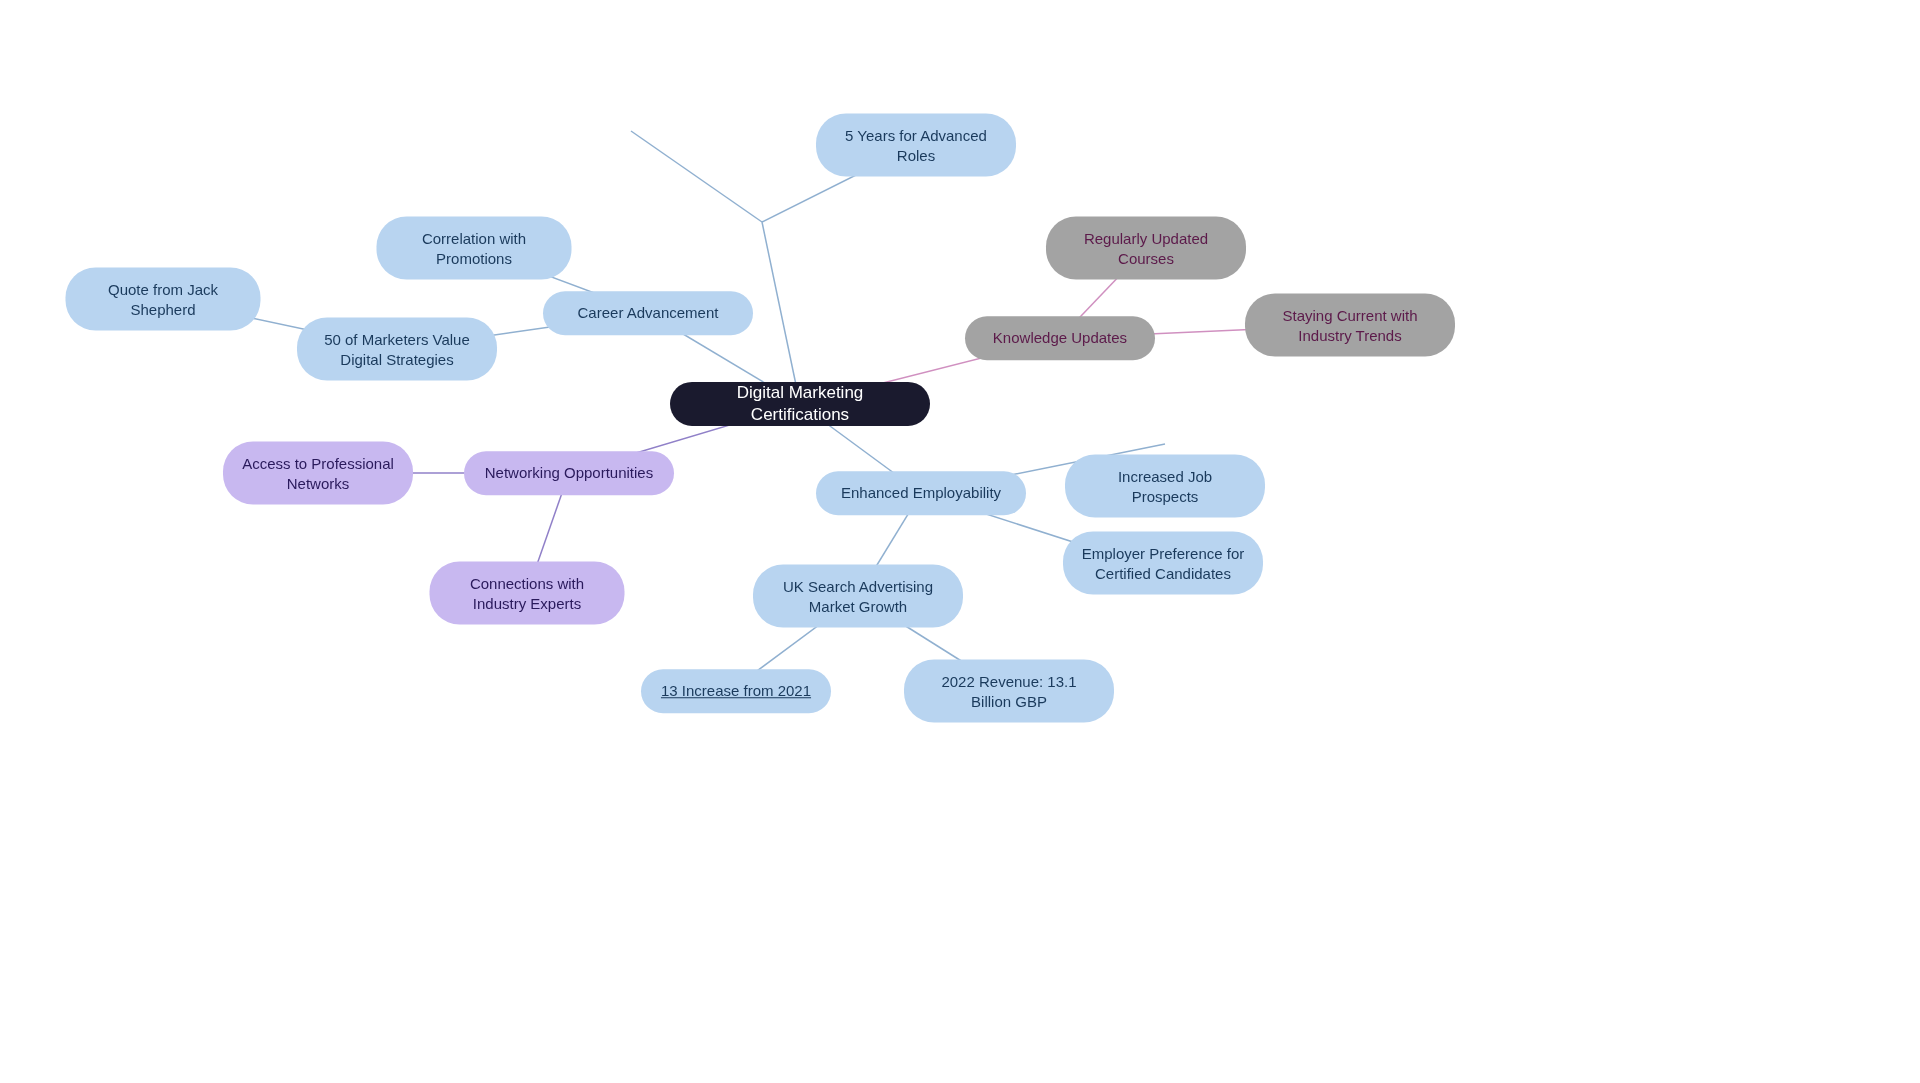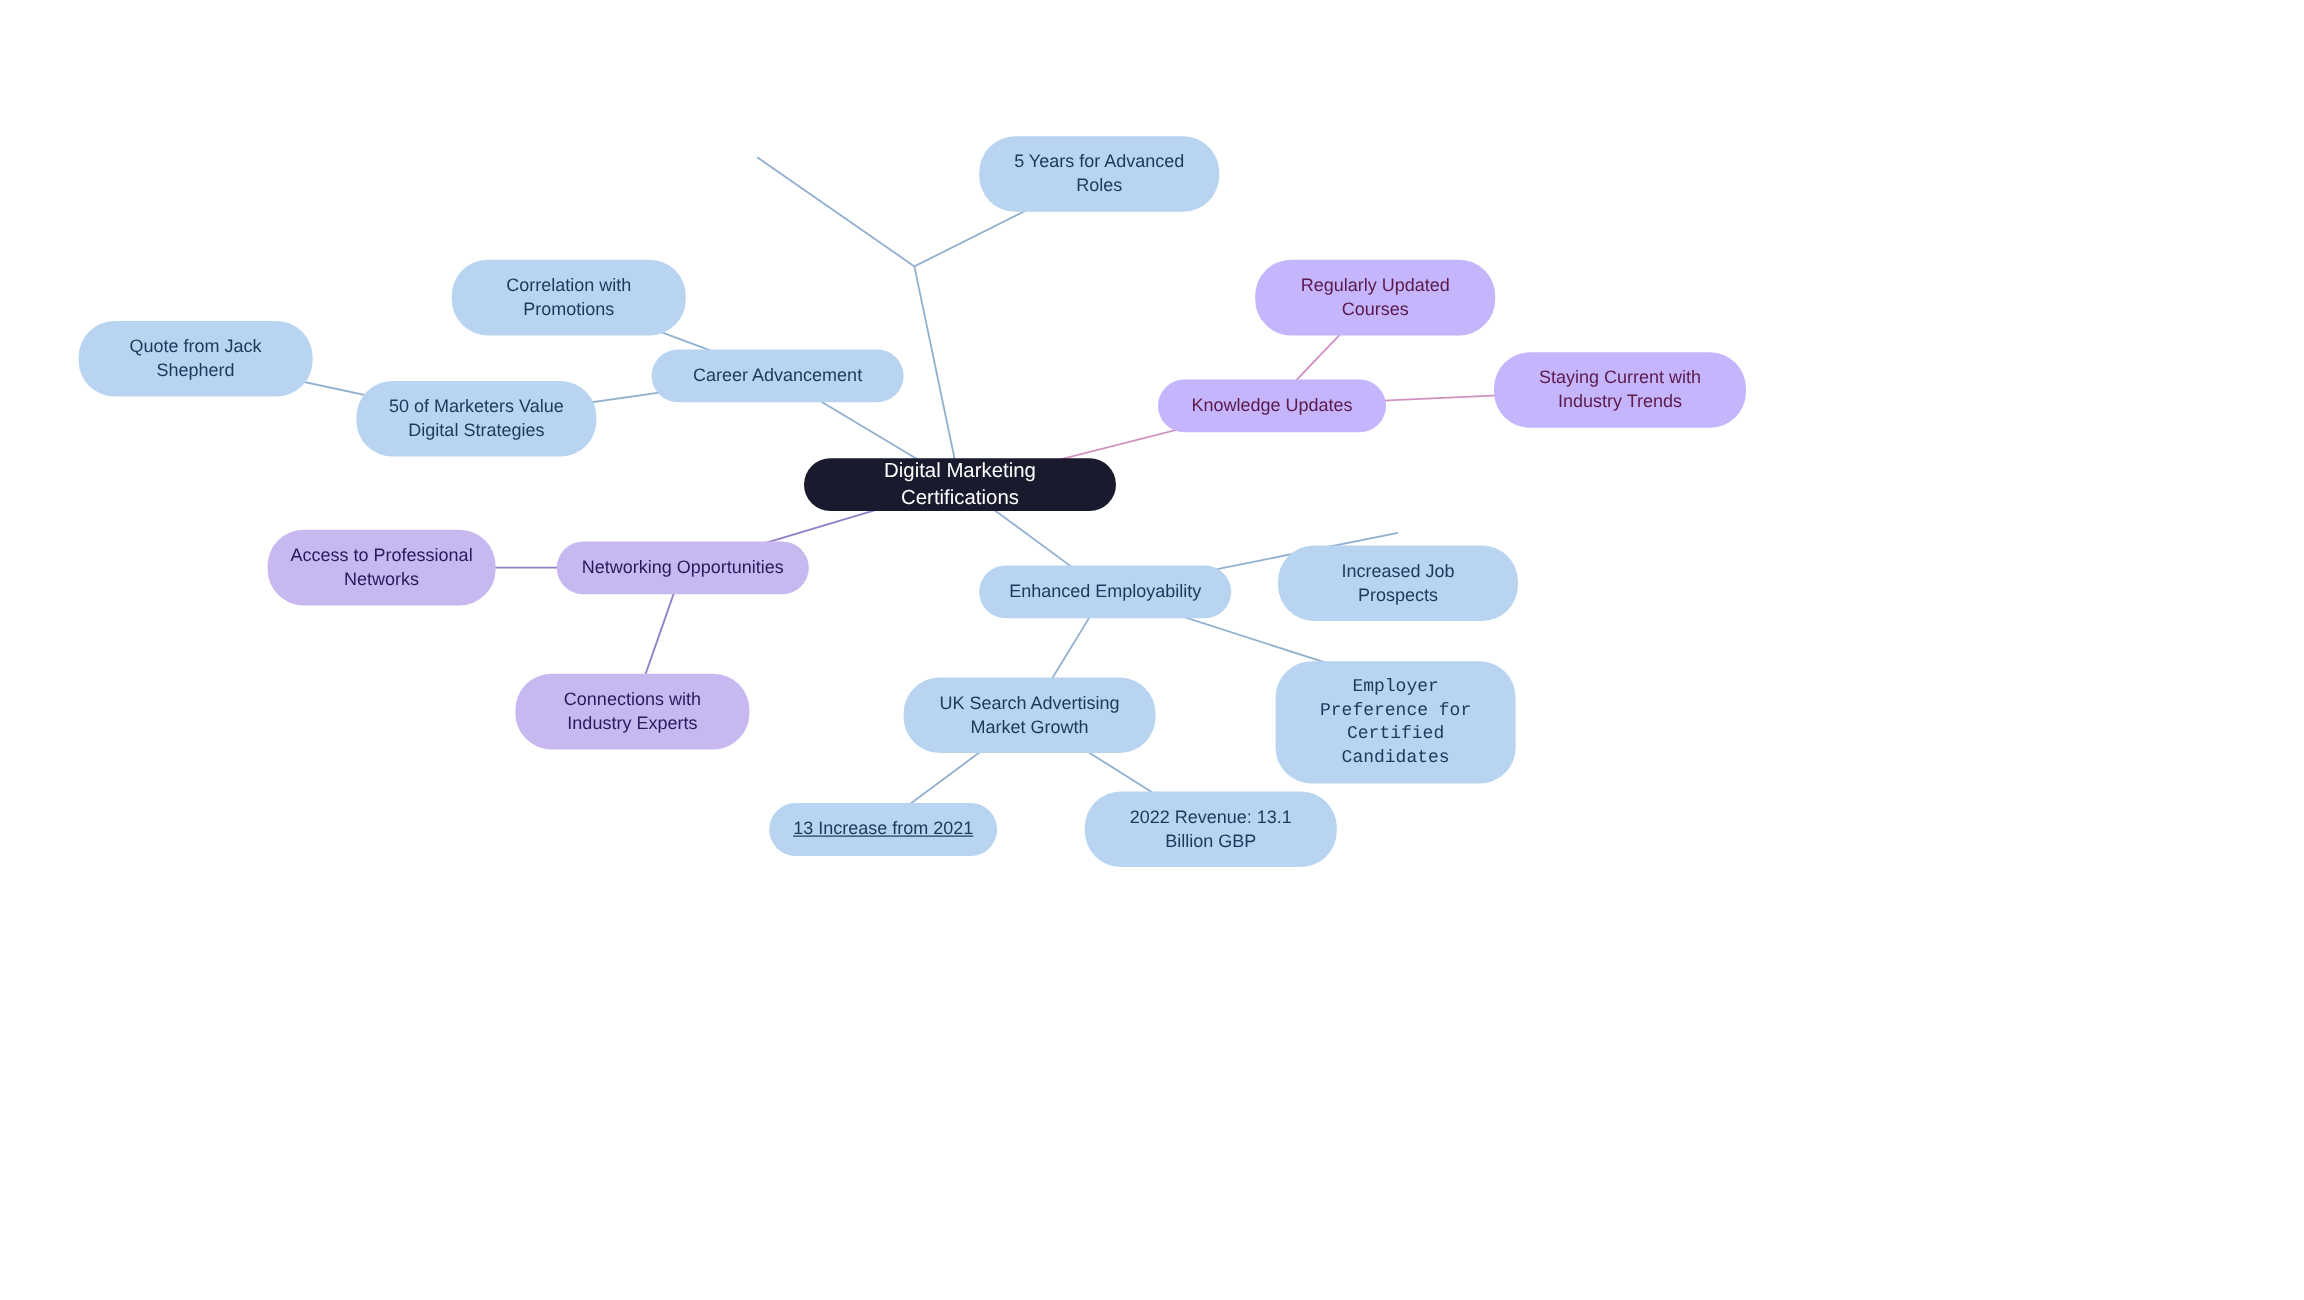--- a/index.html
+++ b/index.html
@@ -44,21 +44,21 @@
       border-radius: 35px;
       padding: 0 32px;
       width: 260px;
     }
     .node-blue {
       background: #b8d4f0;
       color: #1a3a5c;
       border: none;
     }
     .node-pink {
-      background: #c4b5fd;
+      background: #a3a3a3;
       color: #5c1a4a;
       border: none;
     }
     .node-lavender {
       background: #c8b8f0;
       color: #2a1a5c;
       border: none;
     }
   </style>
 </head>
@@ -93,17 +93,17 @@
     <div class="node node-blue" style="left: 921px; top: 493px; width: 210px;">Enhanced Employability</div>
     <div class="node node-blue" style="left: 916px; top: 145px; width: 200px;">5 Years for Advanced Roles</div>
     <div class="node node-blue" style="left: 474px; top: 248px; width: 195px;">Correlation with Promotions</div>
     <div class="node node-blue" style="left: 397px; top: 349px; width: 200px;">50 of Marketers Value Digital Strategies</div>
     <div class="node node-blue" style="left: 163px; top: 299px; width: 195px;">Quote from Jack Shepherd</div>
     <div class="node node-pink" style="left: 1146px; top: 248px; width: 200px;">Regularly Updated Courses</div>
     <div class="node node-pink" style="left: 1350px; top: 325px; width: 210px;">Staying Current with Industry Trends</div>
     <div class="node node-lavender" style="left: 318px; top: 473px; width: 190px;">Access to Professional Networks</div>
     <div class="node node-lavender" style="left: 527px; top: 593px; width: 195px;">Connections with Industry Experts</div>
     <div class="node node-blue" style="left: 1165px; top: 444px; width: 200px; margin-top: 42px;">Increased Job Prospects</div>
-    <div class="node node-blue" style="left: 1163px; top: 602px; width: 200px; font-family: Liberation Mono, monospace;">Employer Preference for Certified Candidates</div>
+    <div class="node node-blue" style="left: 1163px; top: 563px; width: 200px;">Employer Preference for Certified Candidates</div>
     <div class="node node-blue" style="left: 858px; top: 596px; width: 210px;">UK Search Advertising Market Growth</div>
     <div class="node node-blue" style="left: 736px; top: 691px; width: 190px; text-decoration: underline;">13 Increase from 2021</div>
     <div class="node node-blue" style="left: 1009px; top: 691px; width: 210px;">2022 Revenue: 13.1 Billion GBP</div>
   </div>
 
 </body></html>

